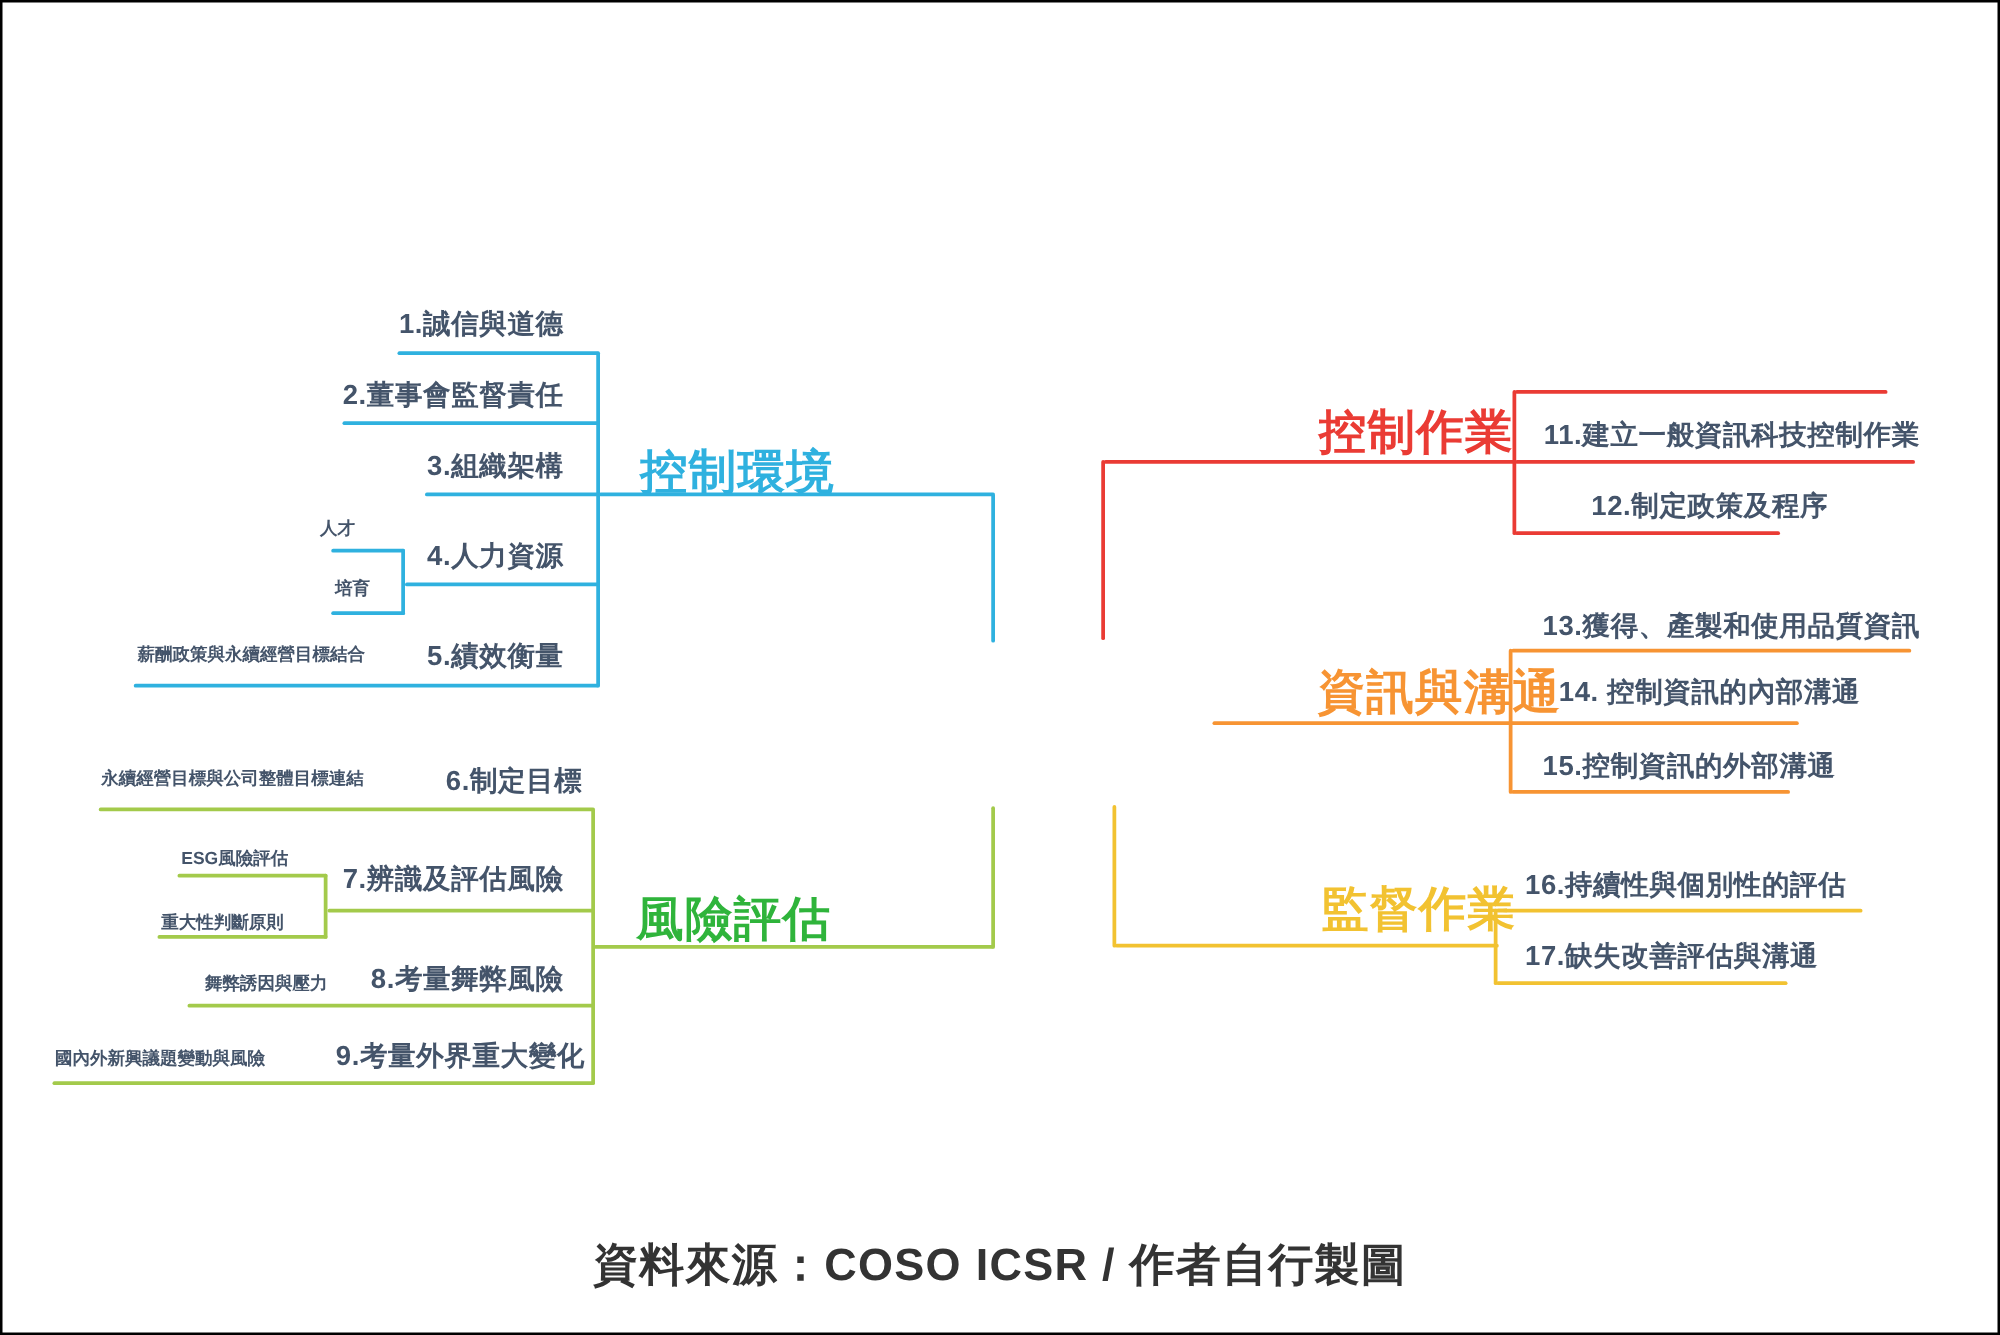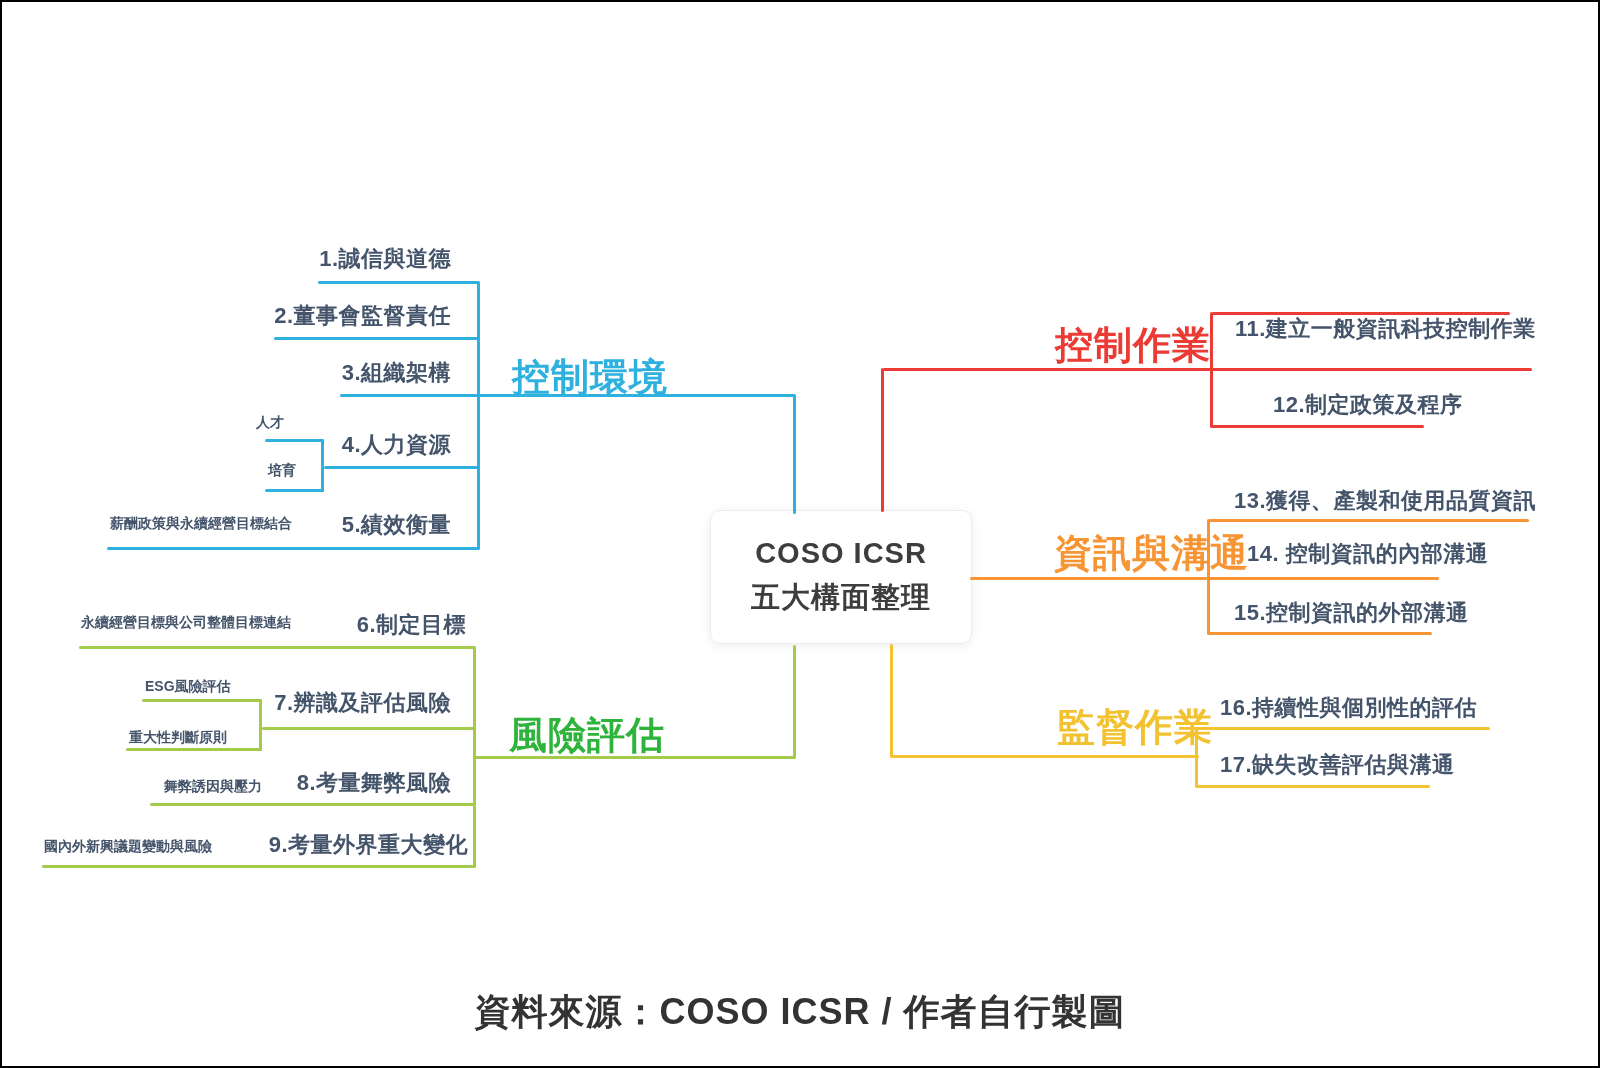--- a/index.html
+++ b/index.html
@@ -36,24 +36,20 @@
   .caption{
     position:absolute;left:0;top:986px;width:100%;text-align:center;
     font-size:36px;font-weight:700;color:var(--caption-text,#333);letter-spacing:1px;
   }
 </style>
 </head>
 <body>
 
 <div class="canvas">
 
-  <div class="center-box">
-    <div>COSO ICSR</div>
-    <div>五大構面整理</div>
-  </div>
 
   <div class="bl c-blue" style="left:510px;top:350px;">控制環境</div>
 
   <div class="hl blue" style="left:477px;top:392px;width:316px;"></div>
   <div class="vl blue" style="left:791px;top:392px;height:120px;"></div>
 
   <div class="vl blue" style="left:475px;top:279px;height:269px;"></div>
 
   <div class="t" style="right:1147px;top:242px;">1.誠信與道德</div>
   <div class="hl blue" style="left:316px;top:279px;width:161px;"></div>
@@ -99,21 +95,21 @@
 
   <div class="t" style="right:1130px;top:828px;">9.考量外界重大變化</div>
   <div class="s" style="left:42px;top:836px;">國內外新興議題變動與風險</div>
   <div class="hl greenl" style="left:40px;top:863px;width:433px;"></div>
 
   <div class="bl c-red" style="left:1053px;top:318px;">控制作業</div>
   <div class="vl red" style="left:879px;top:366px;height:144px;"></div>
   <div class="hl red" style="left:881px;top:366px;width:330px;"></div>
   <div class="vl red" style="left:1208px;top:310px;height:116px;"></div>
   <div class="hl red" style="left:1210px;top:310px;width:298px;"></div>
-  <div class="t" style="left:1233px;top:312px;">11.建立一般資訊科技控制作業</div>
+  <div class="t" style="left:1233px;top:331px;">11.建立一般資訊科技控制作業</div>
   <div class="hl red" style="left:1210px;top:366px;width:320px;"></div>
   <div class="t" style="left:1233px;top:388px;margin-left:38px;">12.制定政策及程序</div>
   <div class="hl red" style="left:1210px;top:423px;width:212px;"></div>
 
   <div class="bl c-orange" style="left:1052px;top:526px;">資訊與溝通</div>
   <div class="hl orange" style="left:968px;top:575px;width:241px;"></div>
   <div class="vl orange" style="left:1205px;top:517px;height:116px;"></div>
   <div class="t" style="left:1232px;top:484px;">13.獲得、產製和使用品質資訊</div>
   <div class="hl orange" style="left:1207px;top:517px;width:320px;"></div>
   <div class="t" style="left:1232px;top:537px;margin-left:13px;">14. 控制資訊的內部溝通</div>

